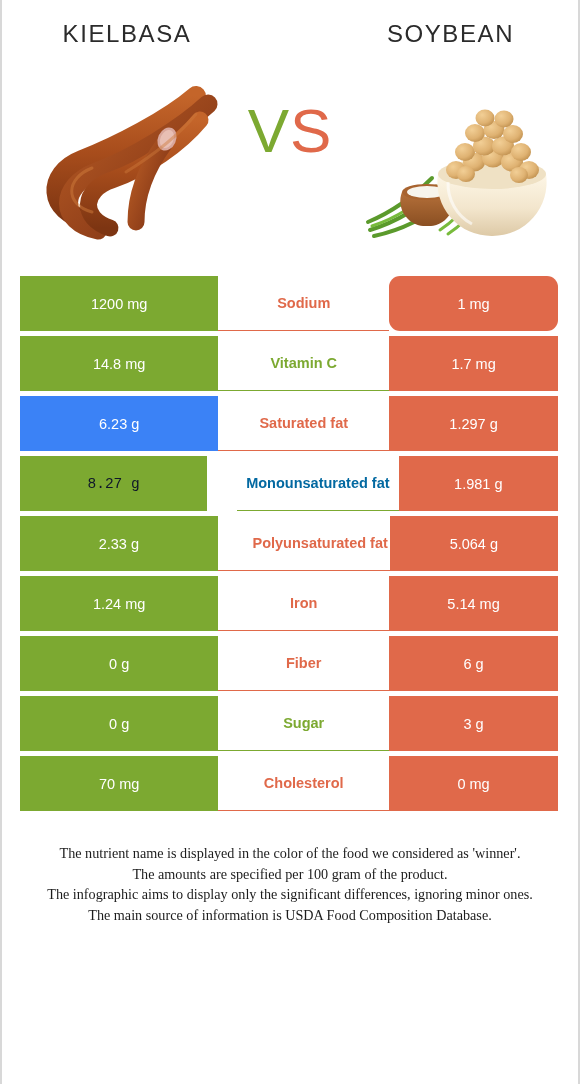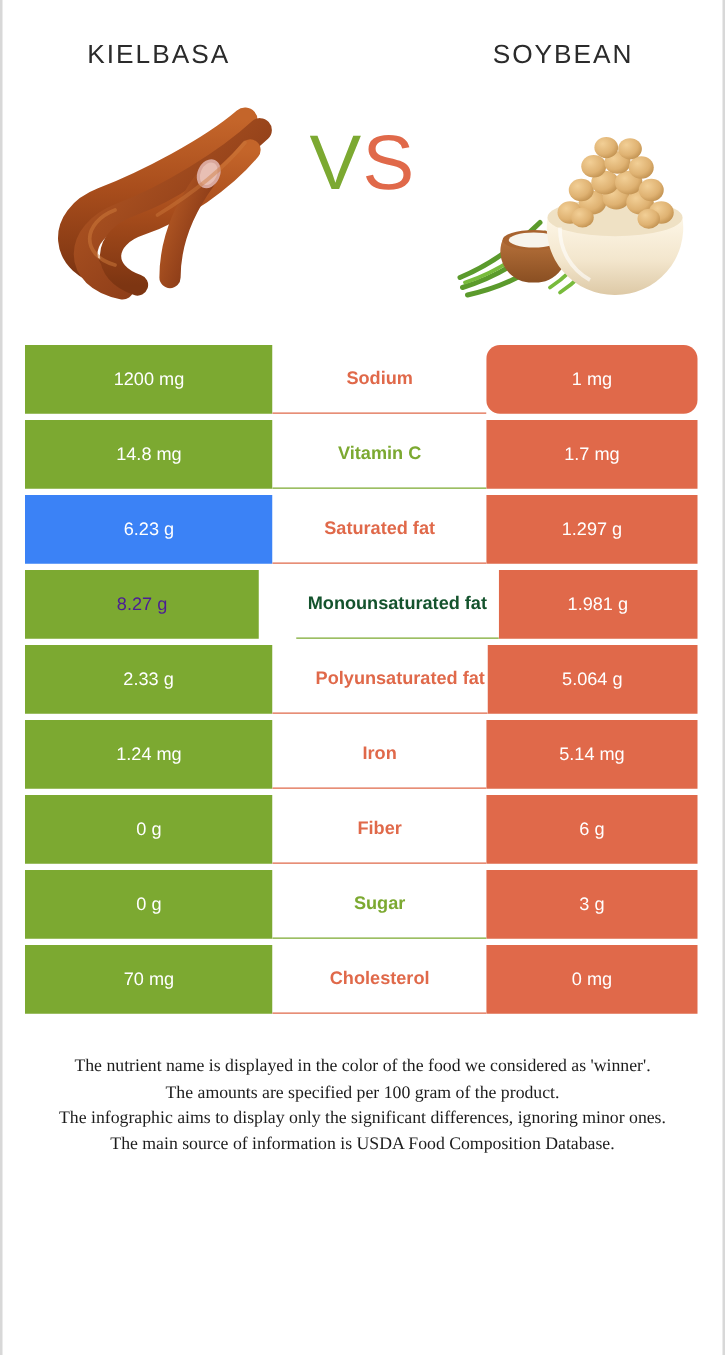--- a/index.html
+++ b/index.html
@@ -18,22 +18,22 @@
     box-sizing: border-box;
   }
 
   
   .titles {
     position: relative;
     height: 62px;
   }
   .food-title {
     position: absolute;
-    top: 32px;
-    font-size: 21px;
+    top: 20px;
+    font-size: 24px;
     font-weight: 300;
     letter-spacing: 1.6px;
     color: #2b2b2b;
     text-transform: uppercase;
     white-space: nowrap;
     text-align: center;
   }
   .title-left  { left: 0;   width: 250px; }
   .title-right { right: 0;  width: 255px; }
 
@@ -217,22 +217,22 @@
       <div class="cell cell-left" style="background: rgb(124, 169, 49); color: rgb(255, 255, 255);">14.8 mg</div>
       <div class="cell cell-mid" style="color: rgb(124, 169, 49); border-bottom-color: rgb(124, 169, 49);">Vitamin C</div>
       <div class="cell cell-right" style="background: rgb(224, 105, 74); color: rgb(255, 255, 255);">1.7 mg</div>
     </div>
     <div class="row">
       <div class="cell cell-left" style="background: #3b82f6; color: rgb(255, 255, 255);">6.23 g</div>
       <div class="cell cell-mid" style="color: rgb(224, 105, 74); border-bottom-color: rgb(224, 105, 74);">Saturated fat</div>
       <div class="cell cell-right" style="background: rgb(224, 105, 74); color: rgb(255, 255, 255);">1.297 g</div>
     </div>
     <div class="row">
-      <div class="cell cell-left" style="background: rgb(124, 169, 49); color: #4c1d95;">8.27 g</div>
-      <div class="cell cell-mid" style="color: #14532d; border-bottom-color: rgb(124, 169, 49); margin-left: 30px;">Monounsaturated fat</div>
+      <div class="cell cell-left" style="background: rgb(124, 169, 49); color: #0f172a; font-family: Liberation Mono, monospace;">8.27 g</div>
+      <div class="cell cell-mid" style="color: #0369a1; border-bottom-color: rgb(124, 169, 49); margin-left: 30px;">Monounsaturated fat</div>
       <div class="cell cell-right" style="background: rgb(224, 105, 74); color: rgb(255, 255, 255);">1.981 g</div>
     </div>
     <div class="row">
       <div class="cell cell-left" style="background: rgb(124, 169, 49); color: rgb(255, 255, 255);">2.33 g</div>
       <div class="cell cell-mid" style="color: rgb(224, 105, 74); border-bottom-color: rgb(224, 105, 74); padding-left: 33px;">Polyunsaturated fat</div>
       <div class="cell cell-right" style="background: rgb(224, 105, 74); color: rgb(255, 255, 255);">5.064 g</div>
     </div>
     <div class="row">
       <div class="cell cell-left" style="background: rgb(124, 169, 49); color: rgb(255, 255, 255);">1.24 mg</div>
       <div class="cell cell-mid" style="color: rgb(224, 105, 74); border-bottom-color: rgb(224, 105, 74);">Iron</div>

